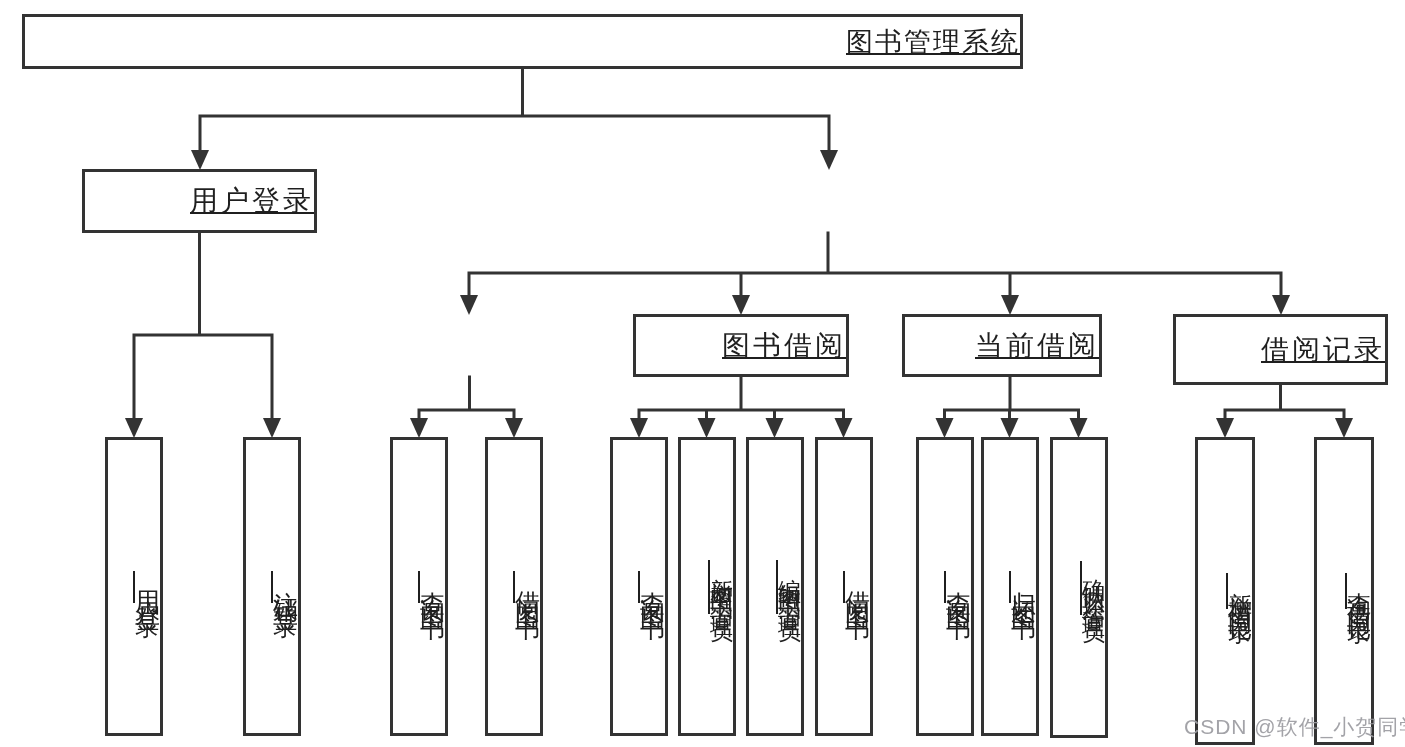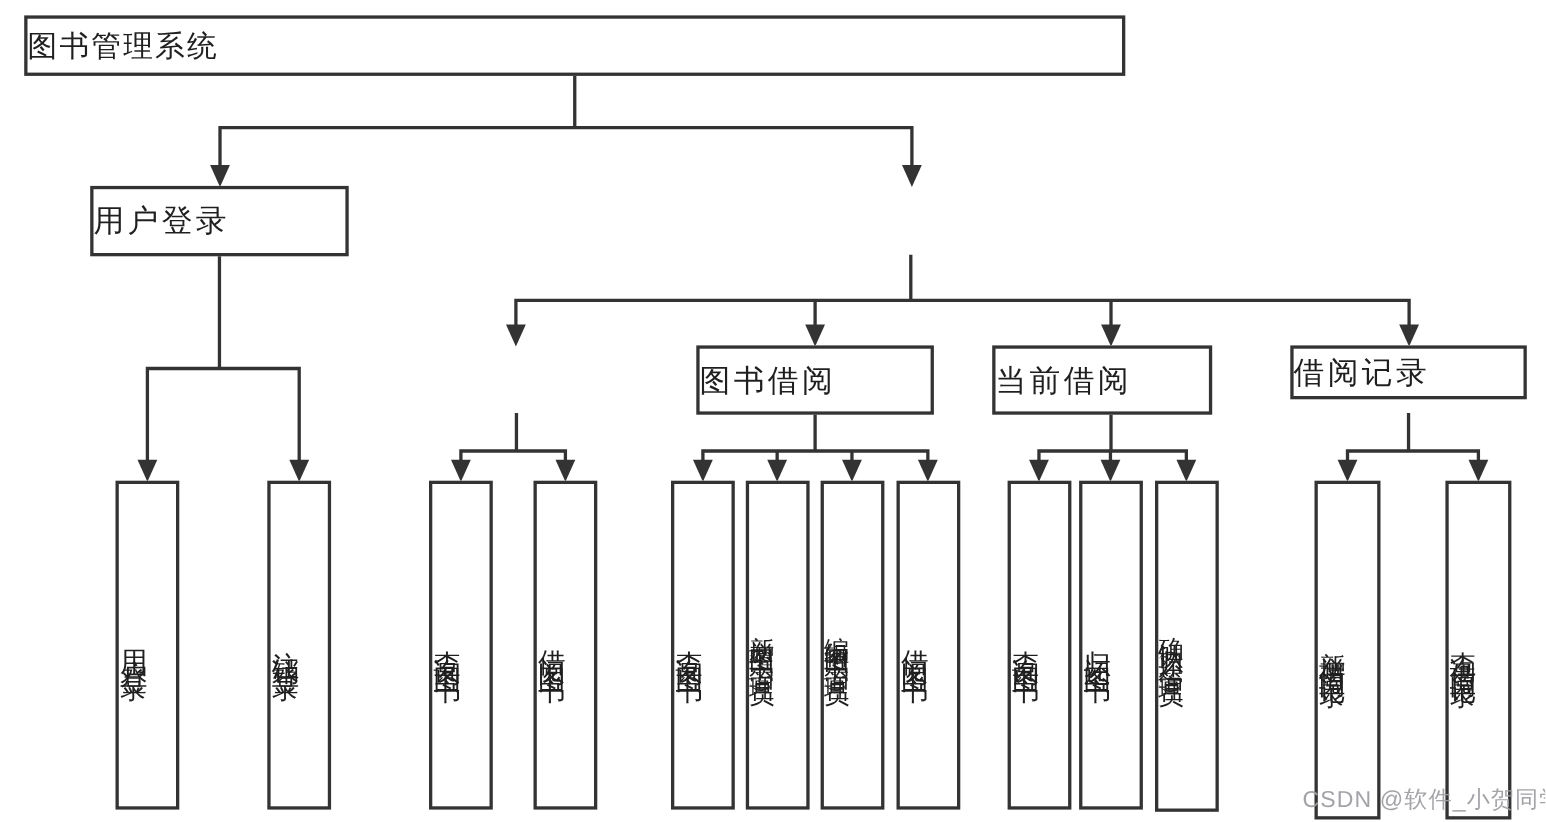--- a/index.html
+++ b/index.html
@@ -17,23 +17,24 @@
     width: 1405px; height: 747px;
     z-index: 1;
   }
   .box {
     position: absolute;
     box-sizing: border-box;
     border: 3px solid #333333;
     background: #ffffff;
     display: flex;
     align-items: center;
-    justify-content: flex-start;
+    justify-content: flex-end;
     color: #1f1f1f;
     z-index: 2;
+    text-decoration: underline;
   }
   .h span {
     font-size: 28px;
     letter-spacing: 3px;
     white-space: nowrap;
   }
   .root-box span {
     font-size: 27px;
     letter-spacing: 2px;
   }
@@ -110,21 +111,21 @@
   <div class="box h" style="left:82px; top:169px; width:235px; height:64px;">
     <span>用户登录</span>
   </div>
 
   <div class="box h" style="left:633px; top:314px; width:216px; height:63px;">
     <span>图书借阅</span>
   </div>
   <div class="box h" style="left:902px; top:314px; width:200px; height:63px;">
     <span>当前借阅</span>
   </div>
-  <div class="box h" style="left:1173px; top:314px; width:215px; height:49px;">
+  <div class="box h" style="left:1173px; top:314px; width:215px; height:71px;">
     <span>借阅记录</span>
   </div>
 
   <div class="box v" style="left:105px; top:437px; width:58px; height:299px;">
     <span>用户登录</span>
   </div>
   <div class="box v" style="left:243px; top:437px; width:58px; height:299px;">
     <span>注销登录</span>
   </div>
 

